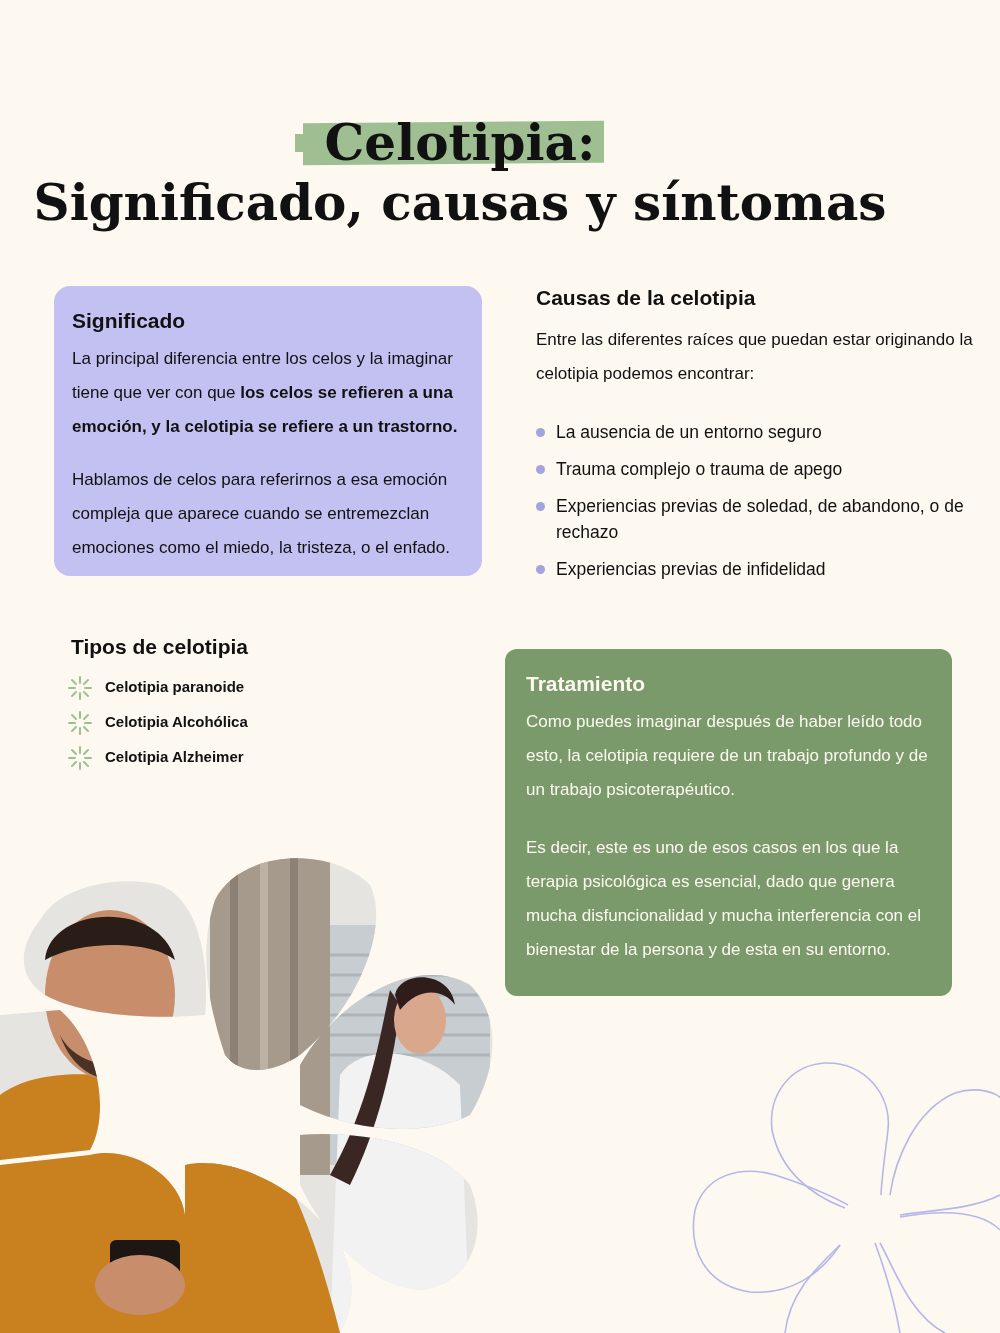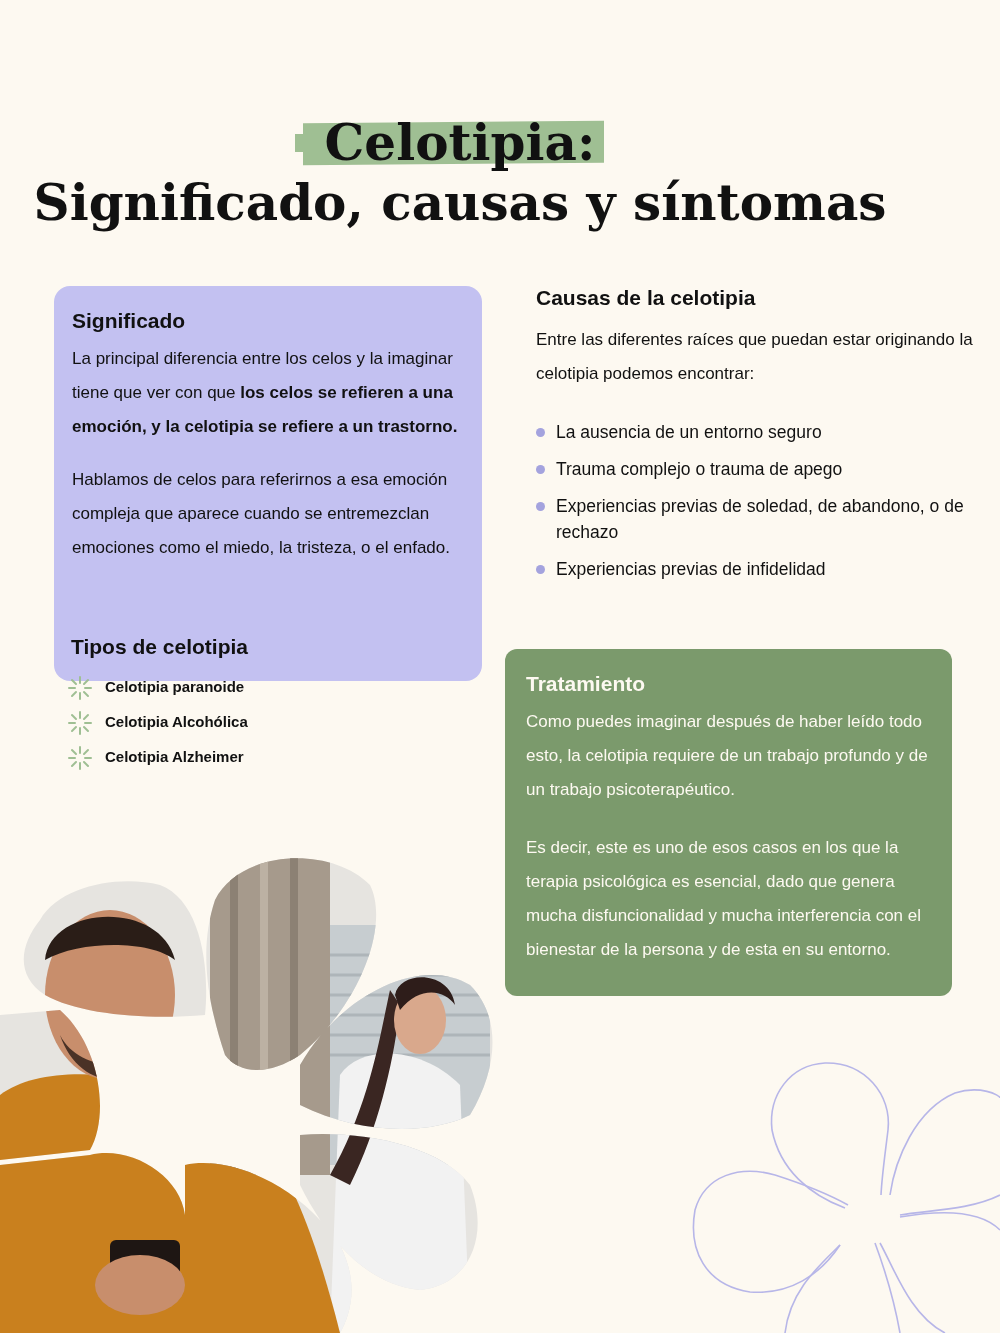--- a/index.html
+++ b/index.html
@@ -9,21 +9,21 @@
     font-family:"Liberation Sans", "DejaVu Sans", sans-serif;
     color:#111;
   }
   .title-wrap { position:absolute; left:0; top:112px; width:920px; text-align:center;font-weight:bold; }
   .title-line1 { position:relative; display:inline-block; font-family:"DejaVu Serif", "Liberation Serif", serif; font-size:50px; line-height:62px; color:#111; }
   .title-line1 .hl { position:absolute; left:-22px; right:-8px; top:10px; height:42px; background:#9fbf93; z-index:0; transform:skewY(-0.5deg); }
   .title-line1 .hl2 { position:absolute; left:-30px; width:40px; top:22px; height:18px; background:#9fbf93; }
   .title-line1 span.t { position:relative; z-index:1; }
   .title-line2 { font-family:"DejaVu Serif", "Liberation Serif", serif; font-size:50px; line-height:62px; color:#111; margin-top:-2px; }
 
-  .card-purple { position:absolute; left:54px; top:286px; width:428px; height:395px; background:#c3c1f1; border-radius:16px; box-sizing:border-box; padding:20px 18px 0 18px; }
+  .card-purple { position:absolute; left:54px; top:286px; width:428px; height:290px; background:#c3c1f1; border-radius:16px; box-sizing:border-box; padding:20px 18px 0 18px; }
   .card-green { position:absolute; left:505px; top:649px; width:447px; height:347px; background:#7b9a6c; border-radius:12px; box-sizing:border-box; padding:20px 20px 0 21px; color:#fdf9f1; }
   .h3 { font-weight:bold; font-size:21px; line-height:30px; margin:0 0 6px 0; }
   .p { font-size:17px; line-height:34px; margin:0; }
   .p b { font-weight:bold; }
   .gap { height:19px; }
 
   .causes { position:absolute; left:525px; top:283px; width:440px;margin-left:11px; }
   .causes .h3 { margin-bottom:10px; }
   .causes ul { list-style:none; margin:28px 0 0 0; padding:0; }
   .causes li { position:relative; padding-left:20px; font-size:17.5px; line-height:26px; margin-bottom:11px; }

